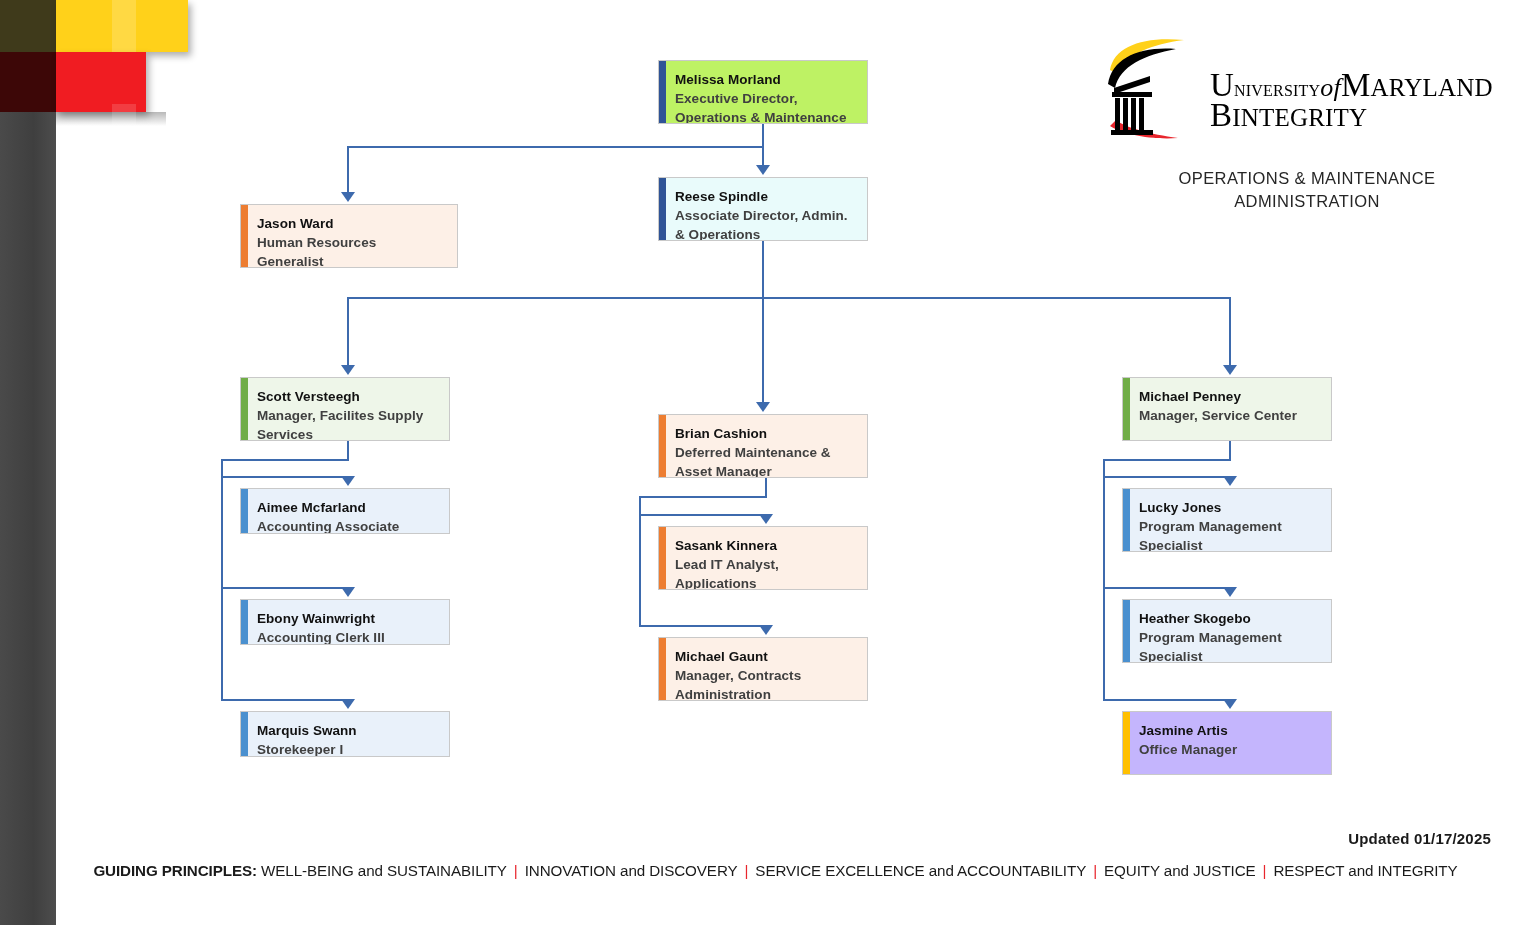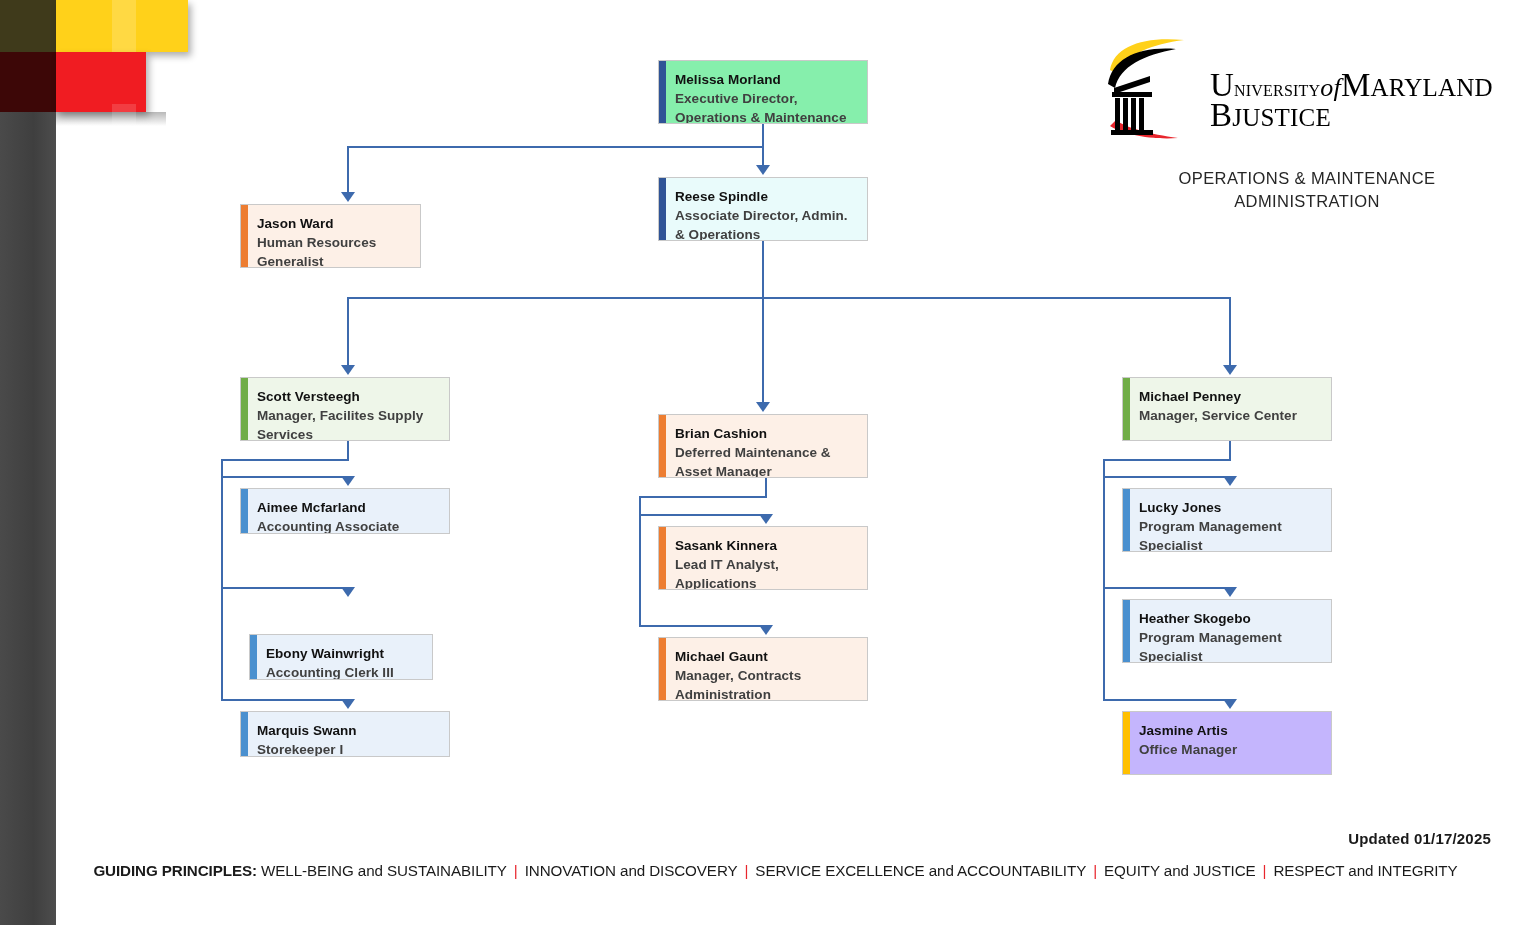--- a/index.html
+++ b/index.html
@@ -205,21 +205,21 @@
       <rect x="31" y="68" width="5" height="32" fill="#000000"></rect>
       <rect x="39" y="68" width="5" height="32" fill="#000000"></rect>
       <rect x="47" y="68" width="5" height="32" fill="#000000"></rect>
       <rect x="19" y="100" width="42" height="5" fill="#000000"></rect>
     </svg>
     <div class="umb-wordmark">
       <div class="umb-line1">
         <span class="umb-cap">U</span><span style="font-size:16px">NIVERSITY</span><span class="umb-small">of</span><span class="umb-cap">M</span><span style="font-size:25px">ARYLAND</span>
       </div>
       <div class="umb-line2">
-        <span class="umb-cap">B</span><span style="font-size:25px">JUSTICE</span>
+        <span class="umb-cap">B</span><span style="font-size:25px">INTEGRITY</span>
       </div>
     </div>
   </div>
 
   <div class="dept-header">
     <div class="dept-l2">OPERATIONS &amp; MAINTENANCE</div>
     <div class="dept-l3">ADMINISTRATION</div>
   </div>
 
   <div id="connectors">
@@ -258,27 +258,27 @@
       <div class="conn v" style="left: 1103px; top: 459px; height: 242px;"></div>
       <div class="conn h" style="left: 1103px; top: 476px; width: 128px;"></div>
       <div class="arrow" style="left: 1223px; top: 476px;"></div>
       <div class="conn h" style="left: 1103px; top: 587px; width: 128px;"></div>
       <div class="arrow" style="left: 1223px; top: 587px;"></div>
       <div class="conn h" style="left: 1103px; top: 699px; width: 128px;"></div>
       <div class="arrow" style="left: 1223px; top: 699px;"></div>
     </div>
 
   <div id="nodes">
-      <div class="node" style="left: 658px; top: 60px; width: 210px; height: 64px; background: #86efac;">
+      <div class="node" style="left: 658px; top: 60px; width: 210px; height: 64px; background: #bef264;">
         <div class="bar" style="background: rgb(47, 84, 150);"></div>
         <div class="nm">Melissa Morland</div>
         <div class="ttl">Executive Director,</div>
         <div class="ttl">Operations &amp; Maintenance</div>
       </div>
-      <div class="node" style="left: 240px; top: 204px; width: 181px; height: 64px; background: rgb(253, 240, 231);">
+      <div class="node" style="left: 240px; top: 204px; width: 218px; height: 64px; background: rgb(253, 240, 231);">
         <div class="bar" style="background: rgb(237, 125, 49);"></div>
         <div class="nm">Jason Ward</div>
         <div class="ttl">Human Resources</div>
         <div class="ttl">Generalist</div>
       </div>
       <div class="node" style="left: 658px; top: 177px; width: 210px; height: 64px; background: rgb(233, 251, 251);">
         <div class="bar" style="background: rgb(47, 84, 150);"></div>
         <div class="nm">Reese Spindle</div>
         <div class="ttl">Associate Director, Admin.</div>
         <div class="ttl">&amp; Operations</div>
@@ -298,21 +298,21 @@
       <div class="node" style="left: 1122px; top: 377px; width: 210px; height: 64px; background: rgb(238, 246, 233);">
         <div class="bar" style="background: rgb(112, 173, 71);"></div>
         <div class="nm">Michael Penney</div>
         <div class="ttl">Manager, Service Center</div>
       </div>
       <div class="node" style="left: 240px; top: 488px; width: 210px; height: 46px; background: rgb(233, 241, 250);">
         <div class="bar" style="background: rgb(74, 144, 207);"></div>
         <div class="nm">Aimee Mcfarland</div>
         <div class="ttl">Accounting Associate</div>
       </div>
-      <div class="node" style="left: 240px; top: 634px; width: 184px; height: 46px; background: rgb(233, 241, 250); margin-left: 9px;">
+      <div class="node" style="left: 240px; top: 599px; width: 210px; height: 46px; background: rgb(233, 241, 250);">
         <div class="bar" style="background: rgb(74, 144, 207);"></div>
         <div class="nm">Ebony Wainwright</div>
         <div class="ttl">Accounting Clerk III</div>
       </div>
       <div class="node" style="left: 240px; top: 711px; width: 210px; height: 46px; background: rgb(233, 241, 250);">
         <div class="bar" style="background: rgb(74, 144, 207);"></div>
         <div class="nm">Marquis Swann</div>
         <div class="ttl">Storekeeper I</div>
       </div>
       <div class="node" style="left: 658px; top: 526px; width: 210px; height: 64px; background: rgb(253, 240, 231);">

